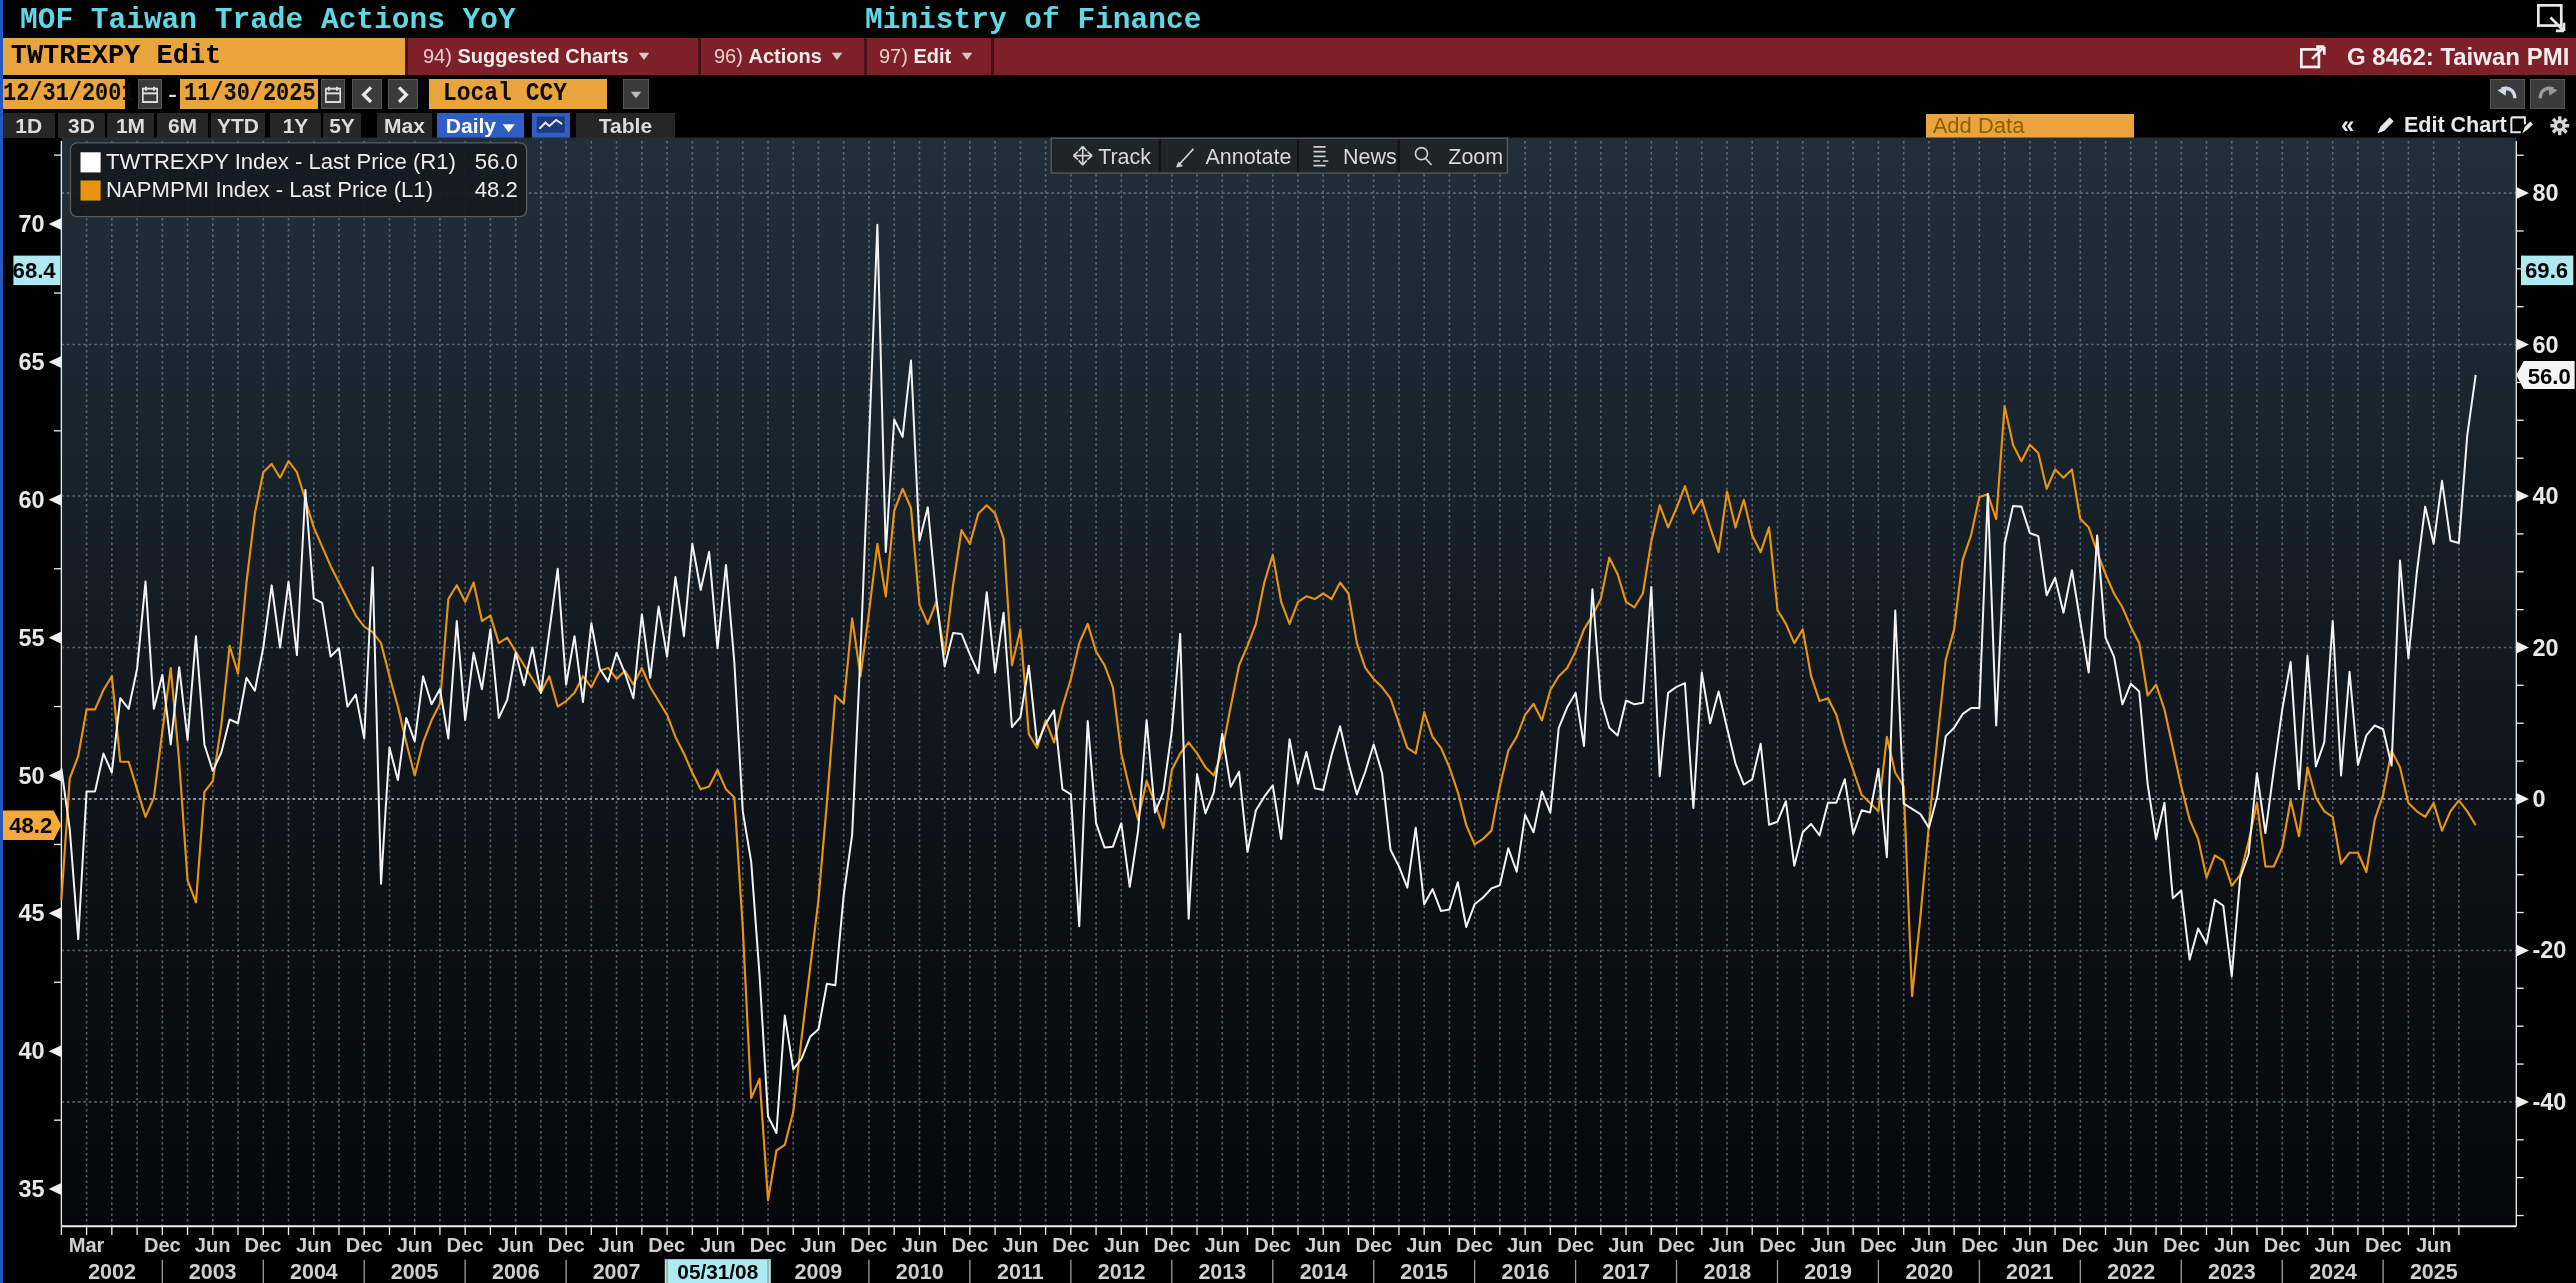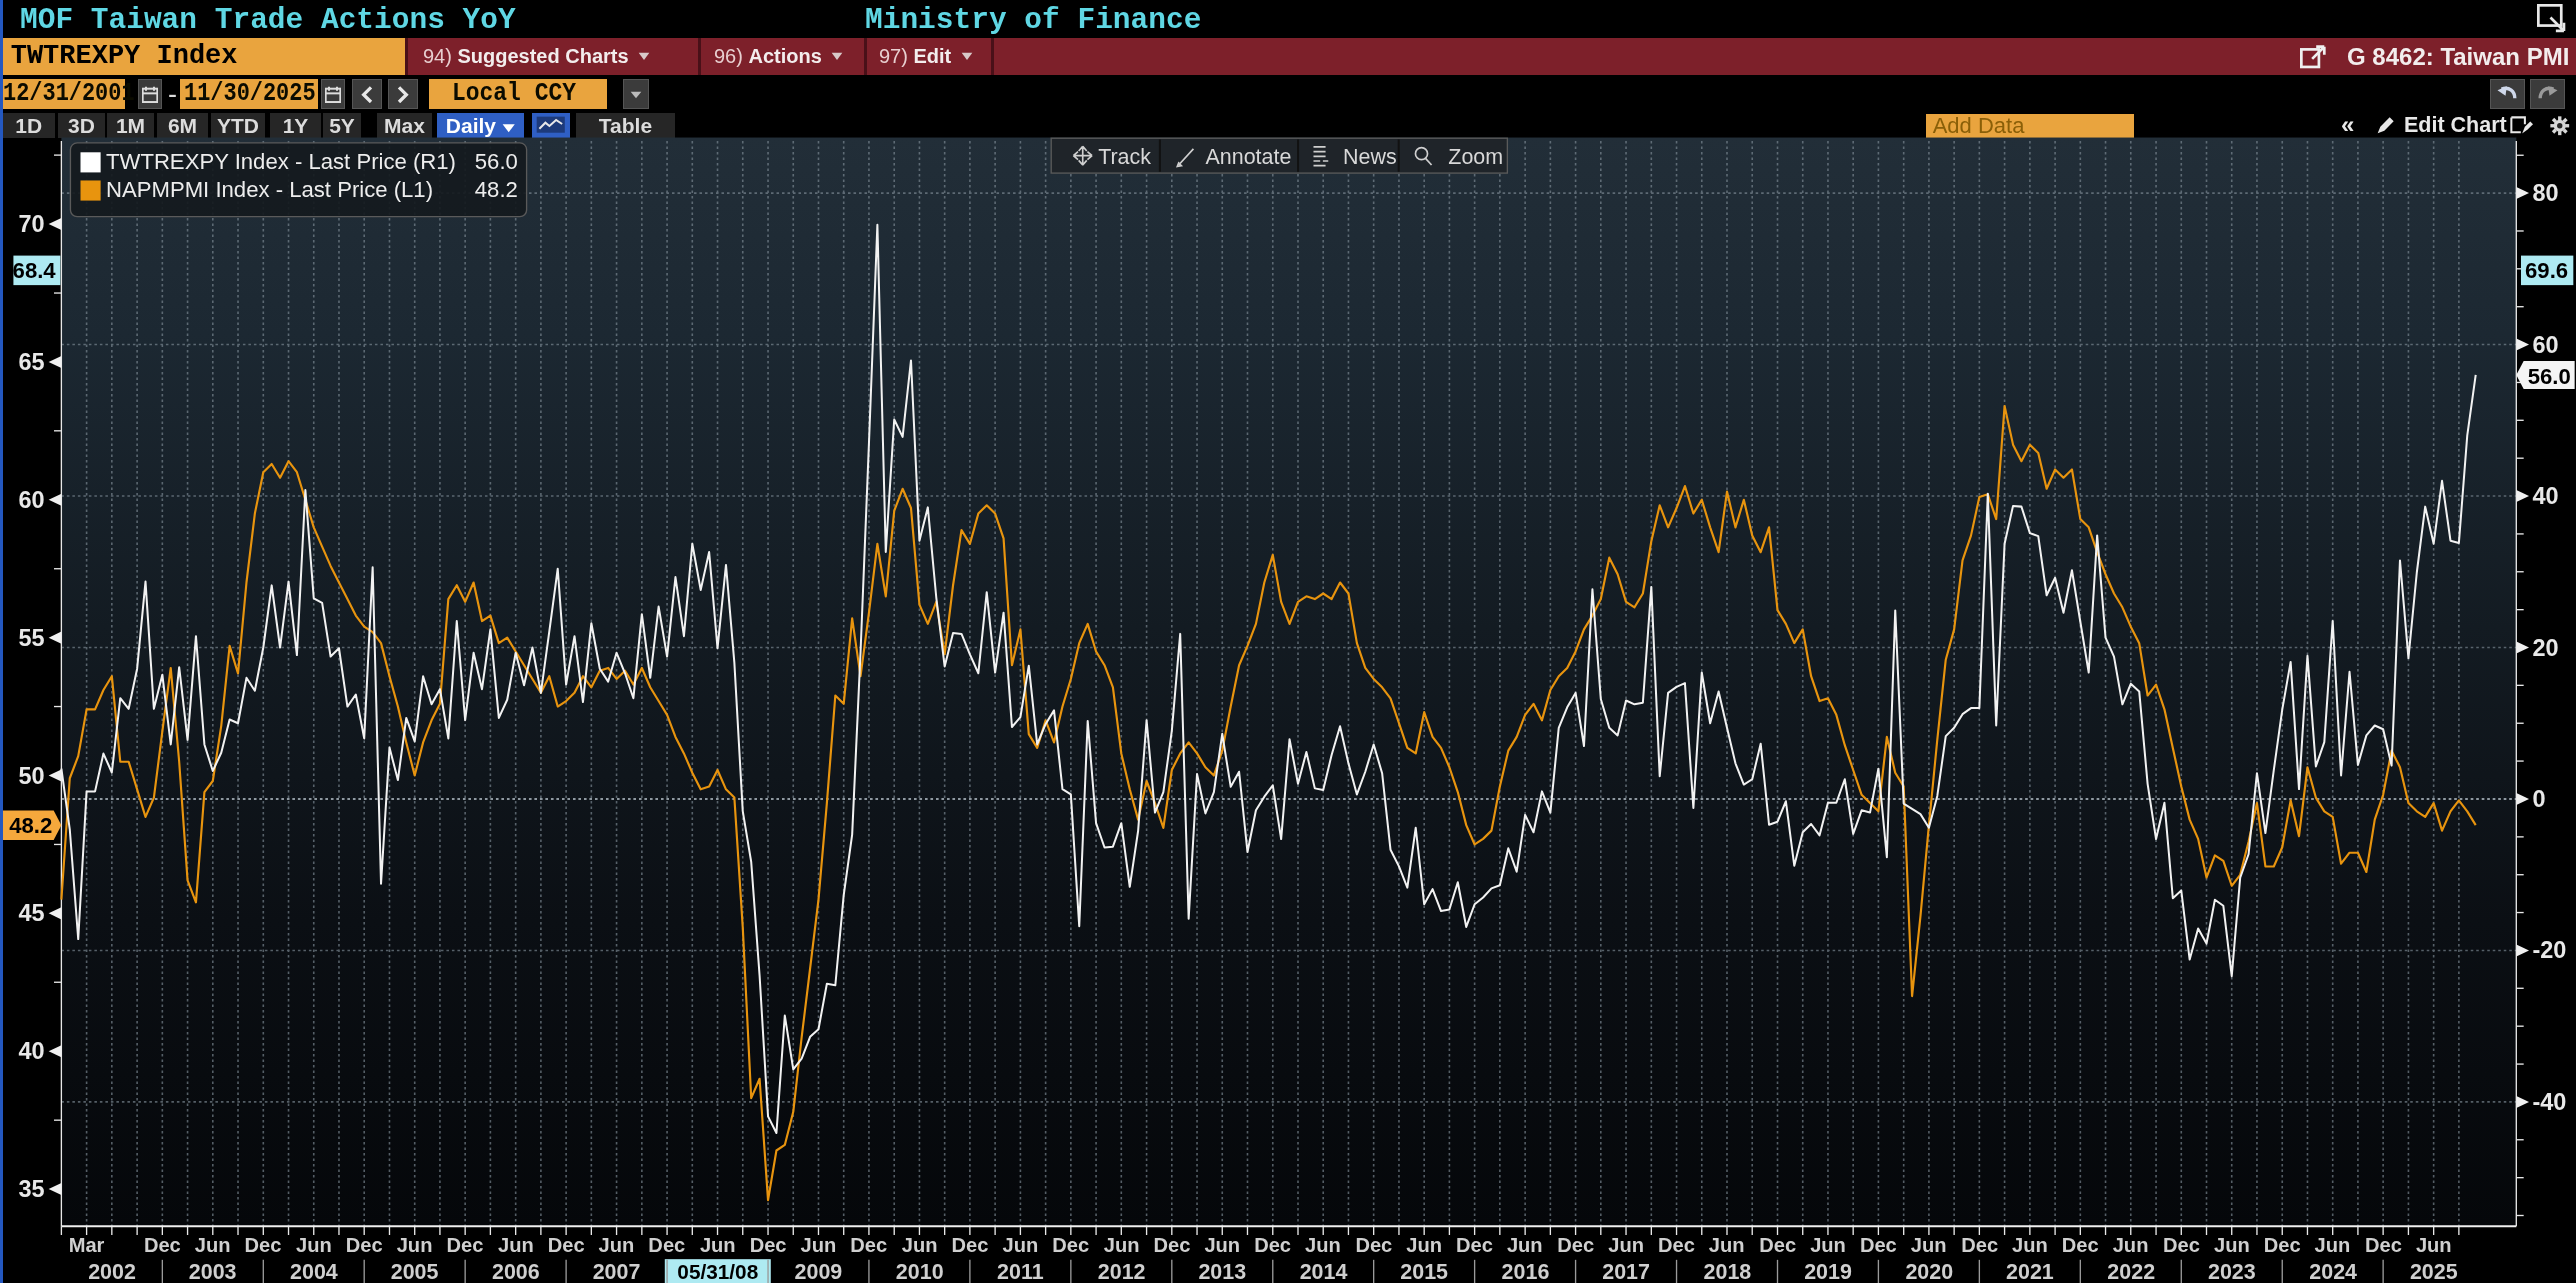--- a/index.html
+++ b/index.html
@@ -29,21 +29,21 @@
 <body>
 <div id="r1">
 <span class="t mono" style="left:20px">MOF Taiwan Trade Actions YoY</span>
 <span class="t mono" style="left:865px">Ministry of Finance</span>
 <svg style="position:absolute;right:8px;top:4px" width="31" height="31" viewBox="0 0 46 46">
       <rect x="2" y="2" width="34" height="30" fill="none" stroke="#e8e8e8" stroke-width="4"></rect>
       <path d="M20 20 L40 40 M40 40 v-12 M40 40 h-12" stroke="#e8e8e8" stroke-width="4" fill="#000"></path>
     </svg>
 </div>
 <div id="r2">
-<div id="tkr" class="mono">TWTREXPY Index</div>
+<div id="tkr" class="mono">TWTREXPY Edit</div>
 <div class="sep2" style="left:405px"></div>
 <div class="rbtn" style="left:423px"><span class="rnum">94)</span> <b>Suggested Charts</b> <svg width="12" height="8.7" viewBox="0 0 18 13" style="display:inline-block;margin-left:4px;vertical-align:2.7px">
         <polygon points="1,1 17,1 9,12" fill="#d8c8c8"></polygon>
       </svg></div>
 <div class="sep2" style="left:698px"></div>
 <div class="rbtn" style="left:714px"><span class="rnum">96)</span> <b>Actions</b> <svg width="12" height="8.7" viewBox="0 0 18 13" style="display:inline-block;margin-left:4px;vertical-align:2.7px">
         <polygon points="1,1 17,1 9,12" fill="#d8c8c8"></polygon>
       </svg></div>
 <div class="sep2" style="left:864px"></div>
 <div class="rbtn" style="left:879px"><span class="rnum">97)</span> <b>Edit</b> <svg width="12" height="8.7" viewBox="0 0 18 13" style="display:inline-block;margin-left:4px;vertical-align:2.7px">
@@ -71,21 +71,21 @@
         <line x1="6" y1="1" x2="6" y2="7" stroke="#ddd" stroke-width="3"></line>
         <line x1="18" y1="1" x2="18" y2="7" stroke="#ddd" stroke-width="3"></line>
         <line x1="1" y1="11" x2="23" y2="11" stroke="#ddd" stroke-width="3"></line>
       </svg></div>
 <div class="gbtn" style="left:352px;width:30px"><svg width="12" height="17.4" viewBox="0 0 18 26" style="margin-top:6px">
         <polyline points="15,2 4,13 15,24" fill="none" stroke="#e8e8e8" stroke-width="5"></polyline>
       </svg></div>
 <div class="gbtn" style="left:388px;width:30px"><svg width="12" height="17.4" viewBox="0 0 18 26" style="margin-top:6px">
         <polyline points="3,2 14,13 3,24" fill="none" stroke="#e8e8e8" stroke-width="5"></polyline>
       </svg></div>
-<div class="abox mono" style="left:429px;width:178px;padding-left:23px;box-sizing:border-box"><span style="display:inline-block;transform:scaleX(0.9);transform-origin:left;font-size:25.5px">Local CCY</span></div>
+<div class="abox mono" style="left:429px;width:178px;padding-left:14px;box-sizing:border-box"><span style="display:inline-block;transform:scaleX(0.9);transform-origin:left;font-size:25.5px">Local CCY</span></div>
 <div class="gbtn" style="left:623px;width:25.5px"><svg width="12" height="8" viewBox="0 0 18 12" style="margin-top:10.7px">
         <polygon points="1,1 17,1 9,11" fill="#bbb"></polygon>
       </svg></div>
 <div class="gbtn" style="left:2490px;width:35px"><svg width="23" height="20" viewBox="0 0 34 30" style="margin-top:4.7px">
         <path d="M8 6 C20 2 28 10 28 20" fill="none" stroke="#cfd8ea" stroke-width="5"></path>
         <polygon points="2,8 16,2 14,16" fill="#cfd8ea"></polygon>
       </svg></div>
 <div class="gbtn" style="left:2530px;width:35px"><svg width="23" height="20" viewBox="0 0 34 30" style="margin-top:4.7px">
         <path d="M26 6 C14 2 6 10 6 20" fill="none" stroke="#9a9a9a" stroke-width="5"></path>
         <polygon points="32,8 18,2 20,16" fill="#9a9a9a"></polygon>

